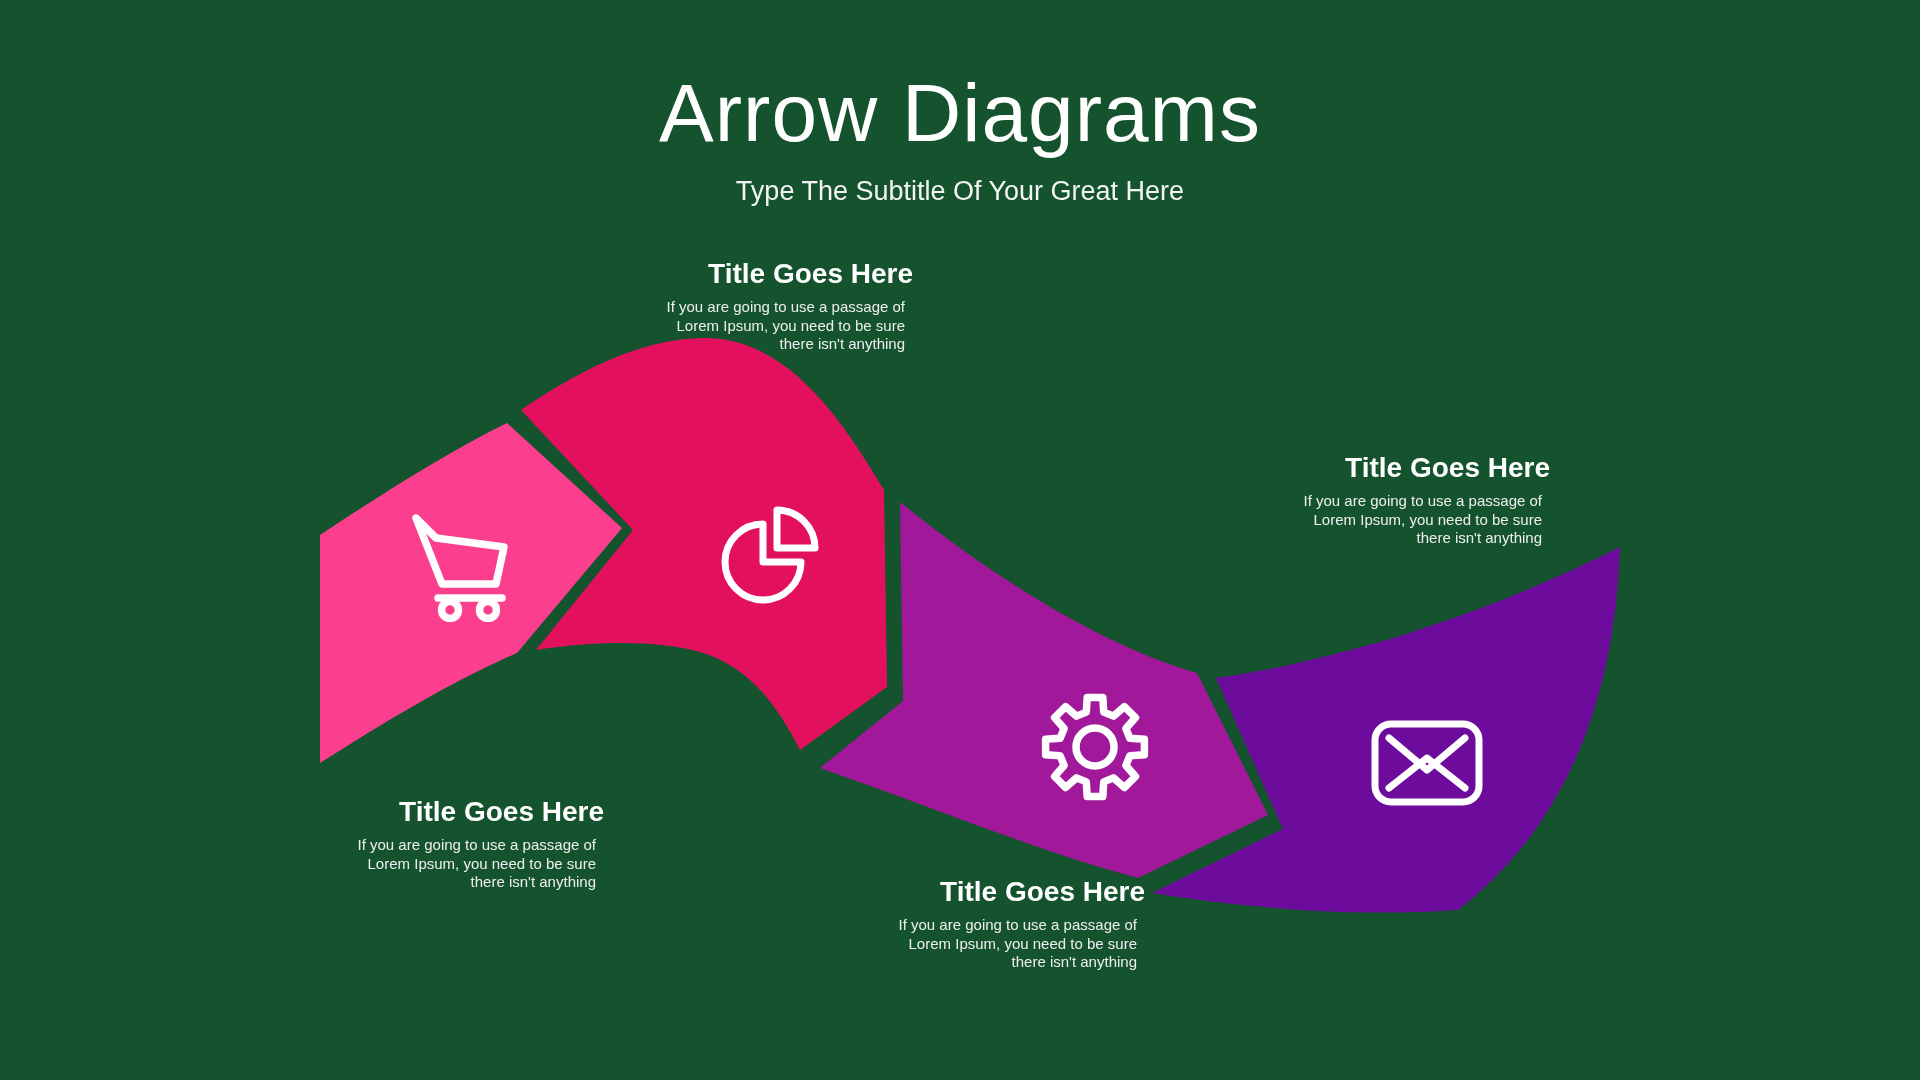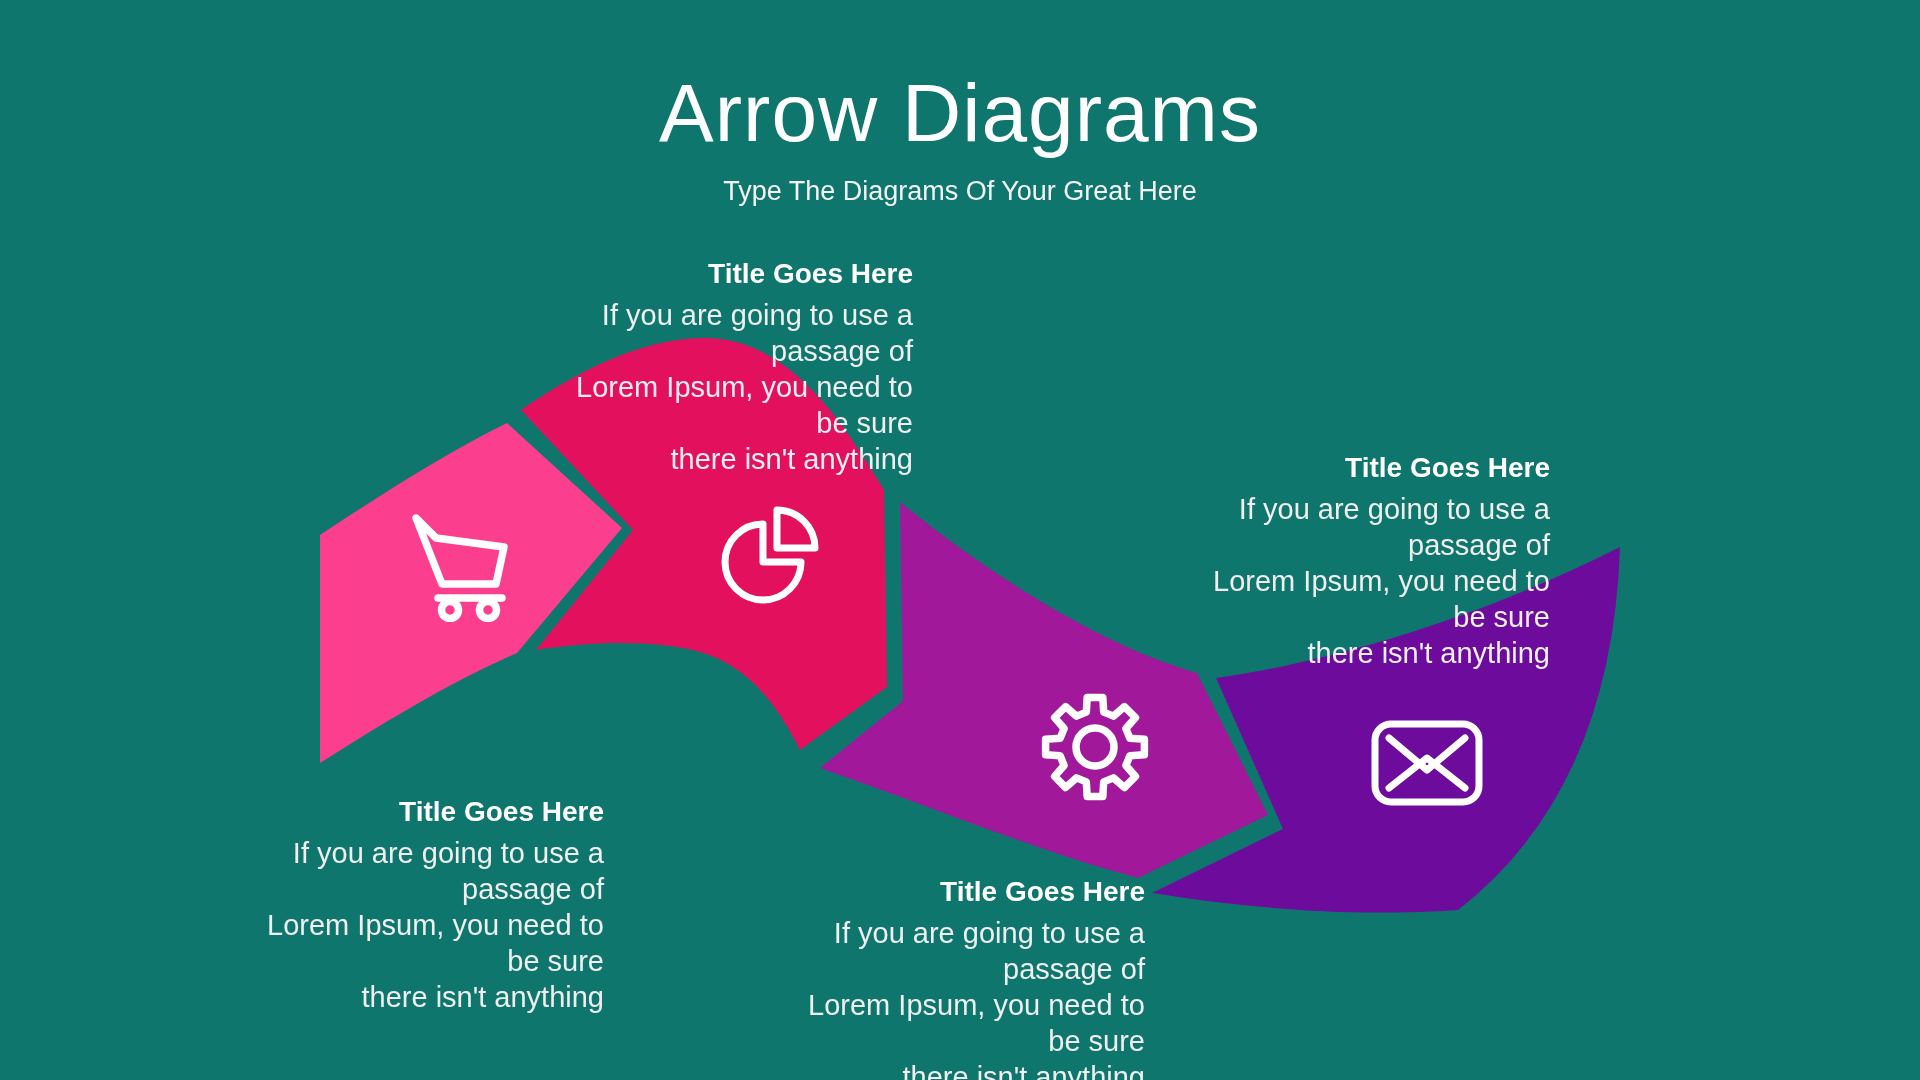--- a/index.html
+++ b/index.html
@@ -1,21 +1,21 @@
 <!DOCTYPE html>
 <html><head>
 <meta charset="utf-8">
 <style>
   html, body { margin: 0; padding: 0; }
   body { background: #262626; font-family: "Liberation Sans", sans-serif; }
   .stage {
     position: relative;
     width: 1920px;
     height: 1080px;
-    background: #0f766e;
+    background: #14532d;
     overflow: hidden;
   }
   .header {
     position: absolute;
     top: 66px;
     left: 0;
     width: 1920px;
     text-align: center;
     color: #ffffff;
   }
@@ -48,22 +48,22 @@
     width: 360px;
     text-align: right;
     color: #ffffff;
   }
   .step-text h3 {
     margin: 0 0 8px 0;
     font-size: 28px;
     font-weight: 700;
   }
   .step-text p {
-    margin: 0;
-    font-size: 29px;
+    margin: 8px;
+    font-size: 15px;
     line-height: 1.24;
     font-weight: 400;
     color: #efefef;
     white-space: pre-line;
   }
   .t0 { left: 244px;  top: 796px; }
   .t1 { left: 553px;  top: 258px; }
   .t2 { left: 785px;  top: 876px; }
   .t3 { left: 1190px; top: 452px; }
   .i0 { left: 406px;  top: 508px; }
@@ -71,21 +71,21 @@
   .i2 { left: 1039px; top: 691px; }
   .i3 { left: 1371px; top: 720px; }
 </style>
 </head>
 <body>
 
 <div class="stage">
 
   <div class="header">
     <h1>Arrow Diagrams</h1>
-    <p>Type The Diagrams Of Your Great Here</p>
+    <p>Type The Subtitle Of Your Great Here</p>
   </div>
 
   <svg class="ribbon" viewBox="0 0 1920 1080" aria-hidden="true">
     <path d="M320,535 C385,492 448,452 507,423 L622,528 L517,653 C450,682 385,722 320,763 Z" fill="#FB3E8D"></path>
     <path d="M521,410 C575,373 640,338 705,338 C790,338 845,425 884,490 L887,687 L800,750 C775,700 745,665 700,652 C660,641 600,640 536,650 L633,530 Z" fill="#E3115D"></path>
     <path d="M900,502 C990,575 1100,645 1197,673 L1268,815 L1138,878 C1040,852 940,810 820,768 L903,701 Z" fill="#A1189A"></path>
     <path d="M1216,678 C1330,662 1480,618 1620,547 Q1612,790 1458,910 C1340,918 1235,906 1152,893 L1283,829 Z" fill="#6D0C9C"></path>
   </svg>
 
   <svg class="step-icon i0" width="104" height="114" viewBox="0 0 104 114" stroke-width="7.5" stroke-linecap="round" stroke-linejoin="round">

